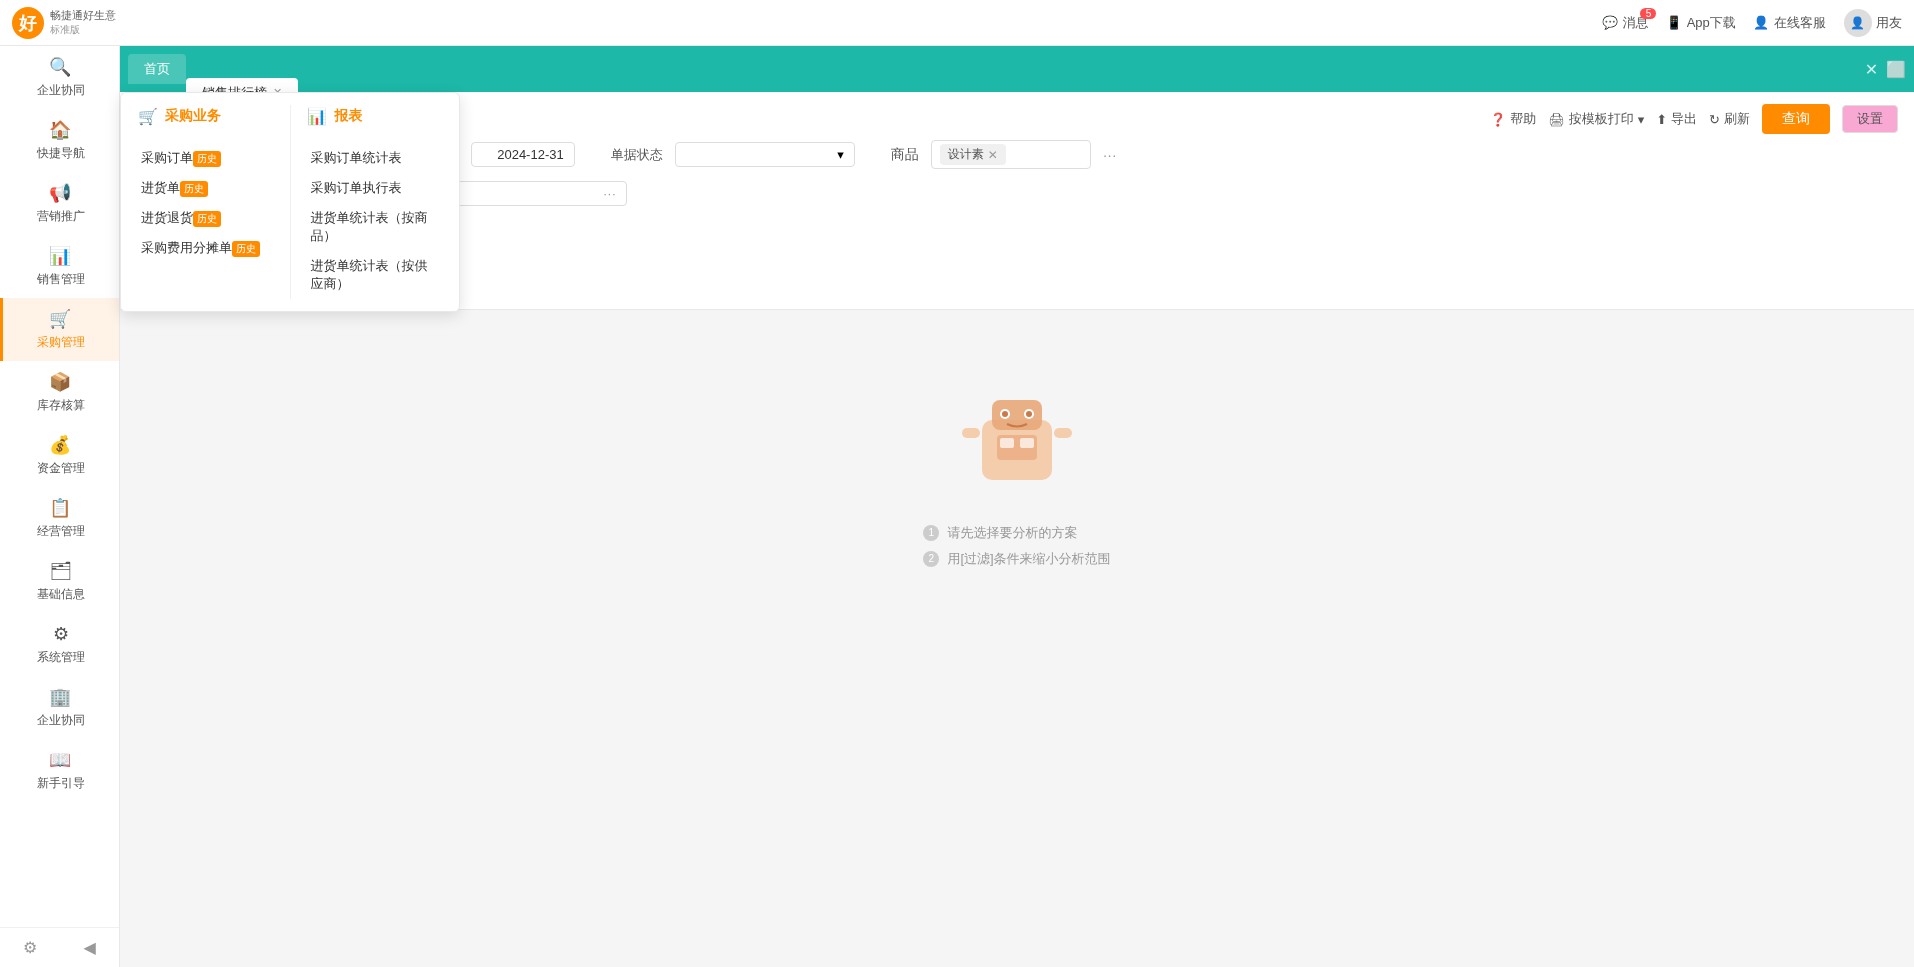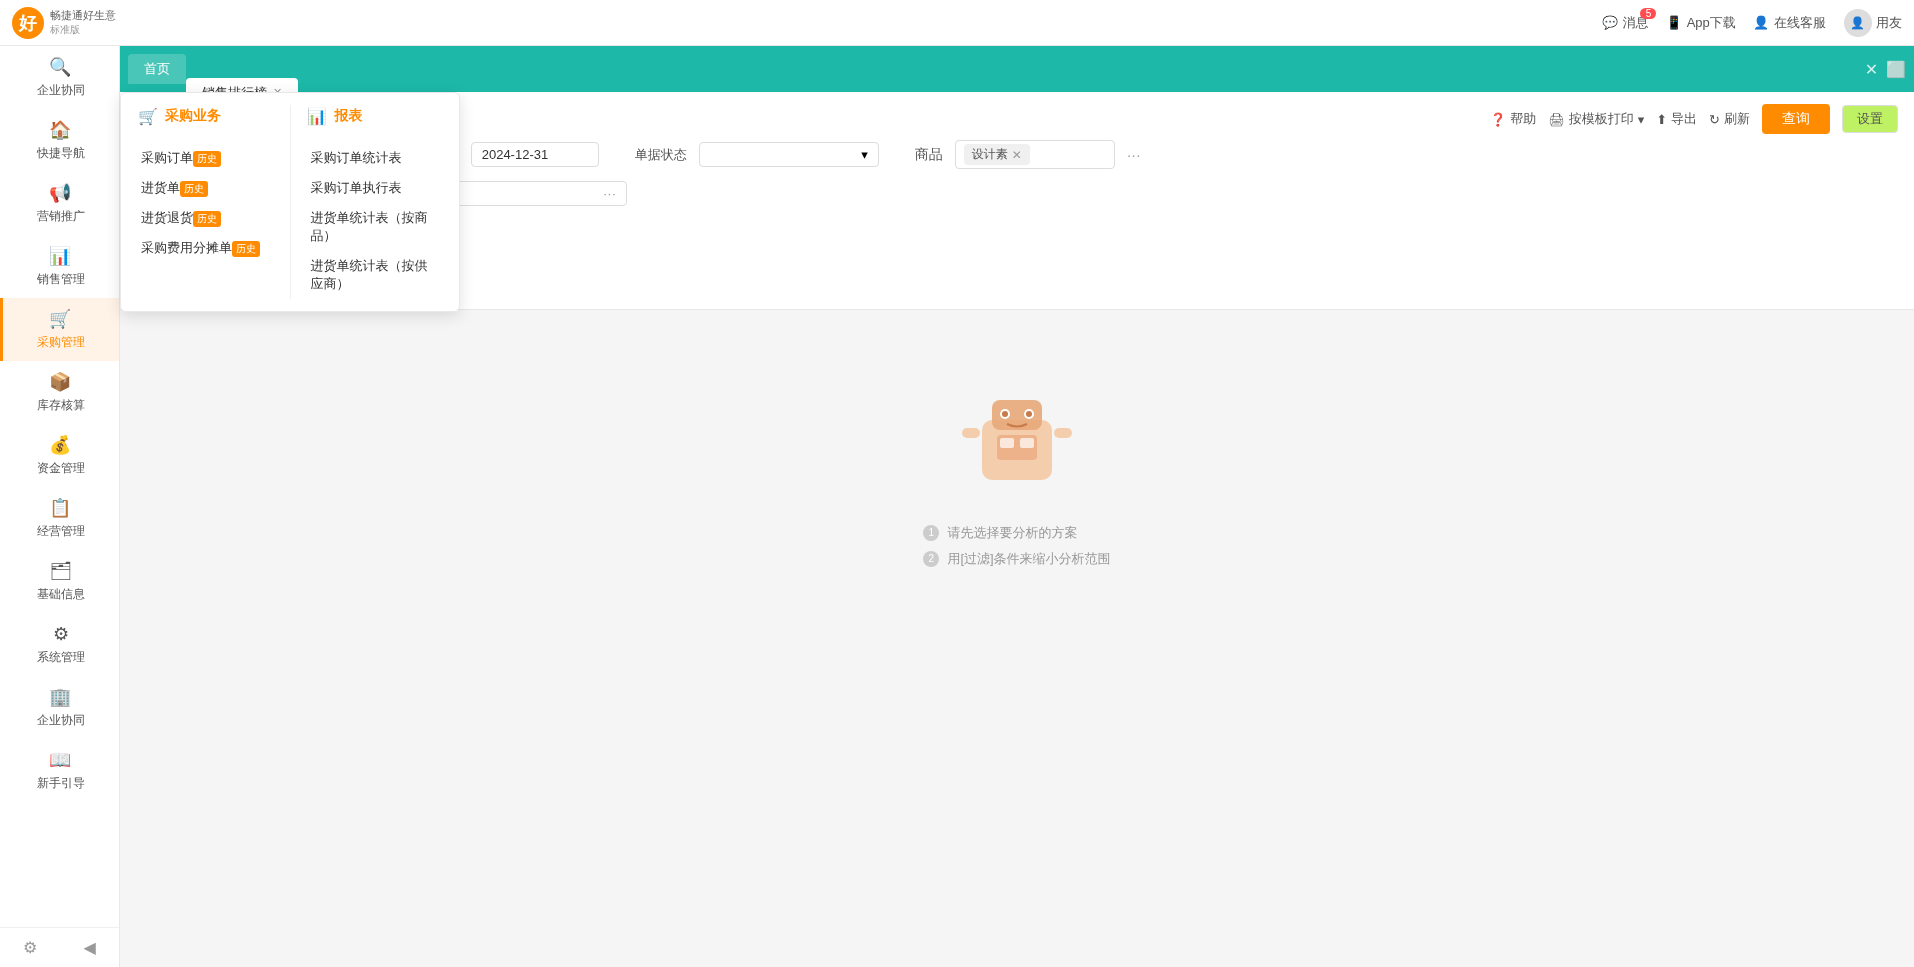--- a/index.html
+++ b/index.html
@@ -254,21 +254,21 @@
     .btn-query {
       background: #ff8c00;
       color: white;
       border: none;
       border-radius: 4px;
       padding: 6px 20px;
       font-size: 14px;
       cursor: pointer;
     }
     .btn-set {
-      background: #bef264;
+      background: #f9a8d4;
       color: #555;
       border: 1px solid #ddd;
       border-radius: 4px;
       padding: 4px 14px;
       font-size: 13px;
       cursor: pointer;
     }
     .collapse-btn {
       display: flex;
       align-items: center;
@@ -501,21 +501,21 @@
 
       <div class="filter-row">
         <span class="filter-label"></span>
         <div class="filter-date-group">
           <button class="date-btn">今天</button>
           <button class="date-btn">昨天</button>
           <button class="date-btn active">7天</button>
           <button class="date-btn">更多</button>
           <button class="date-btn">自定义</button>
         </div>
-        <input class="filter-input" value="2024-12-31" style="width: 128px;">
+        <input class="filter-input" value="2024-12-31" style="width: 104px; text-align: right;">
 
         <span style="margin-left: 24px; color:#555; font-size:13px;">单据状态</span>
         <div class="filter-select" style="min-width:180px; position:relative;">
           <span></span>
           <span>▾</span>
         </div>
 
         <span style="margin-left: 24px; color:#555; font-size:14px;">商品</span>
         <div style="display:flex; align-items:center; gap:4px; border:1px solid #ddd; border-radius:4px; padding:3px 8px; min-width:160px; background:white;">
           <span class="filter-tag">

